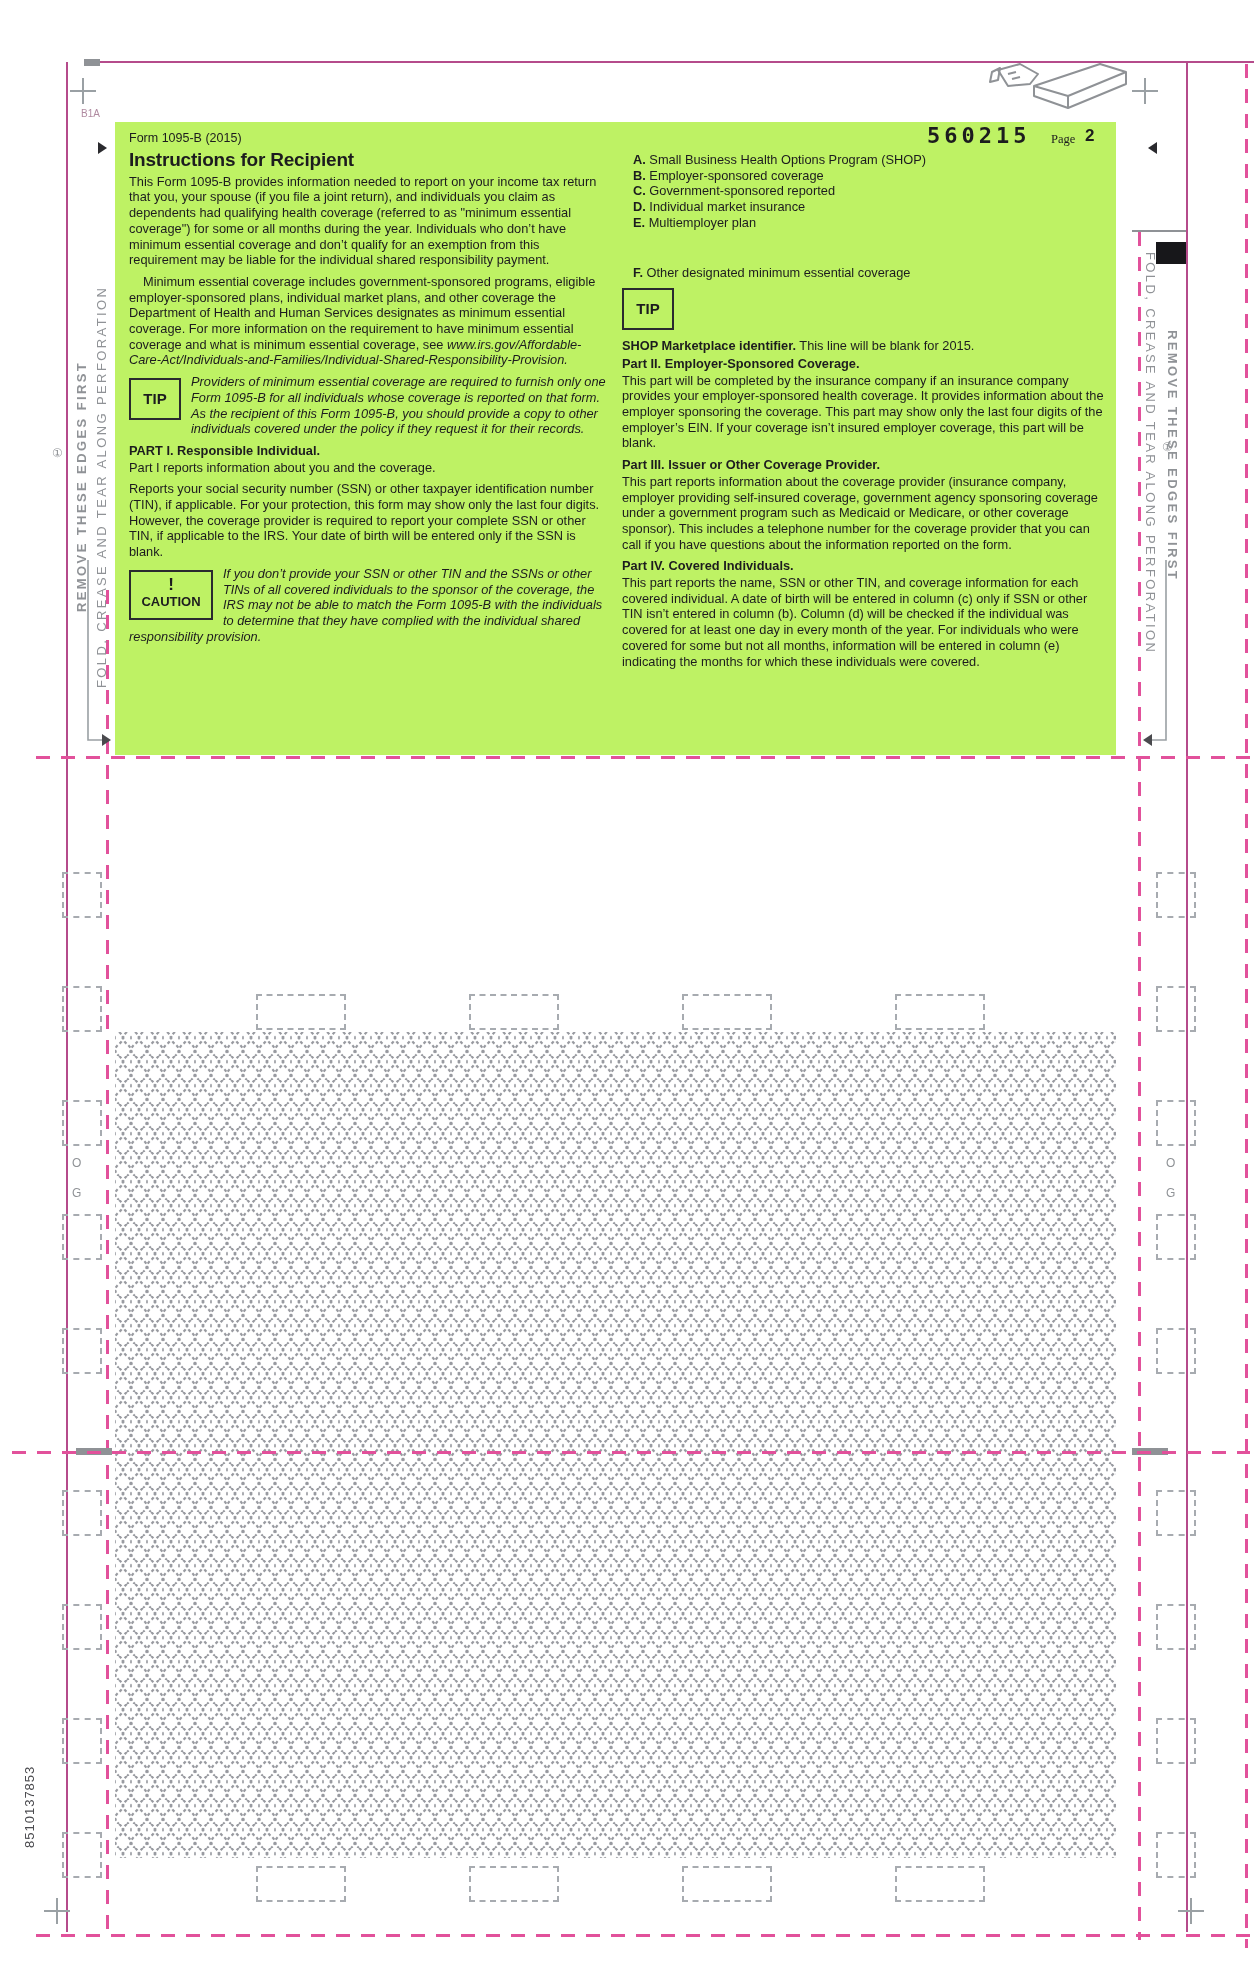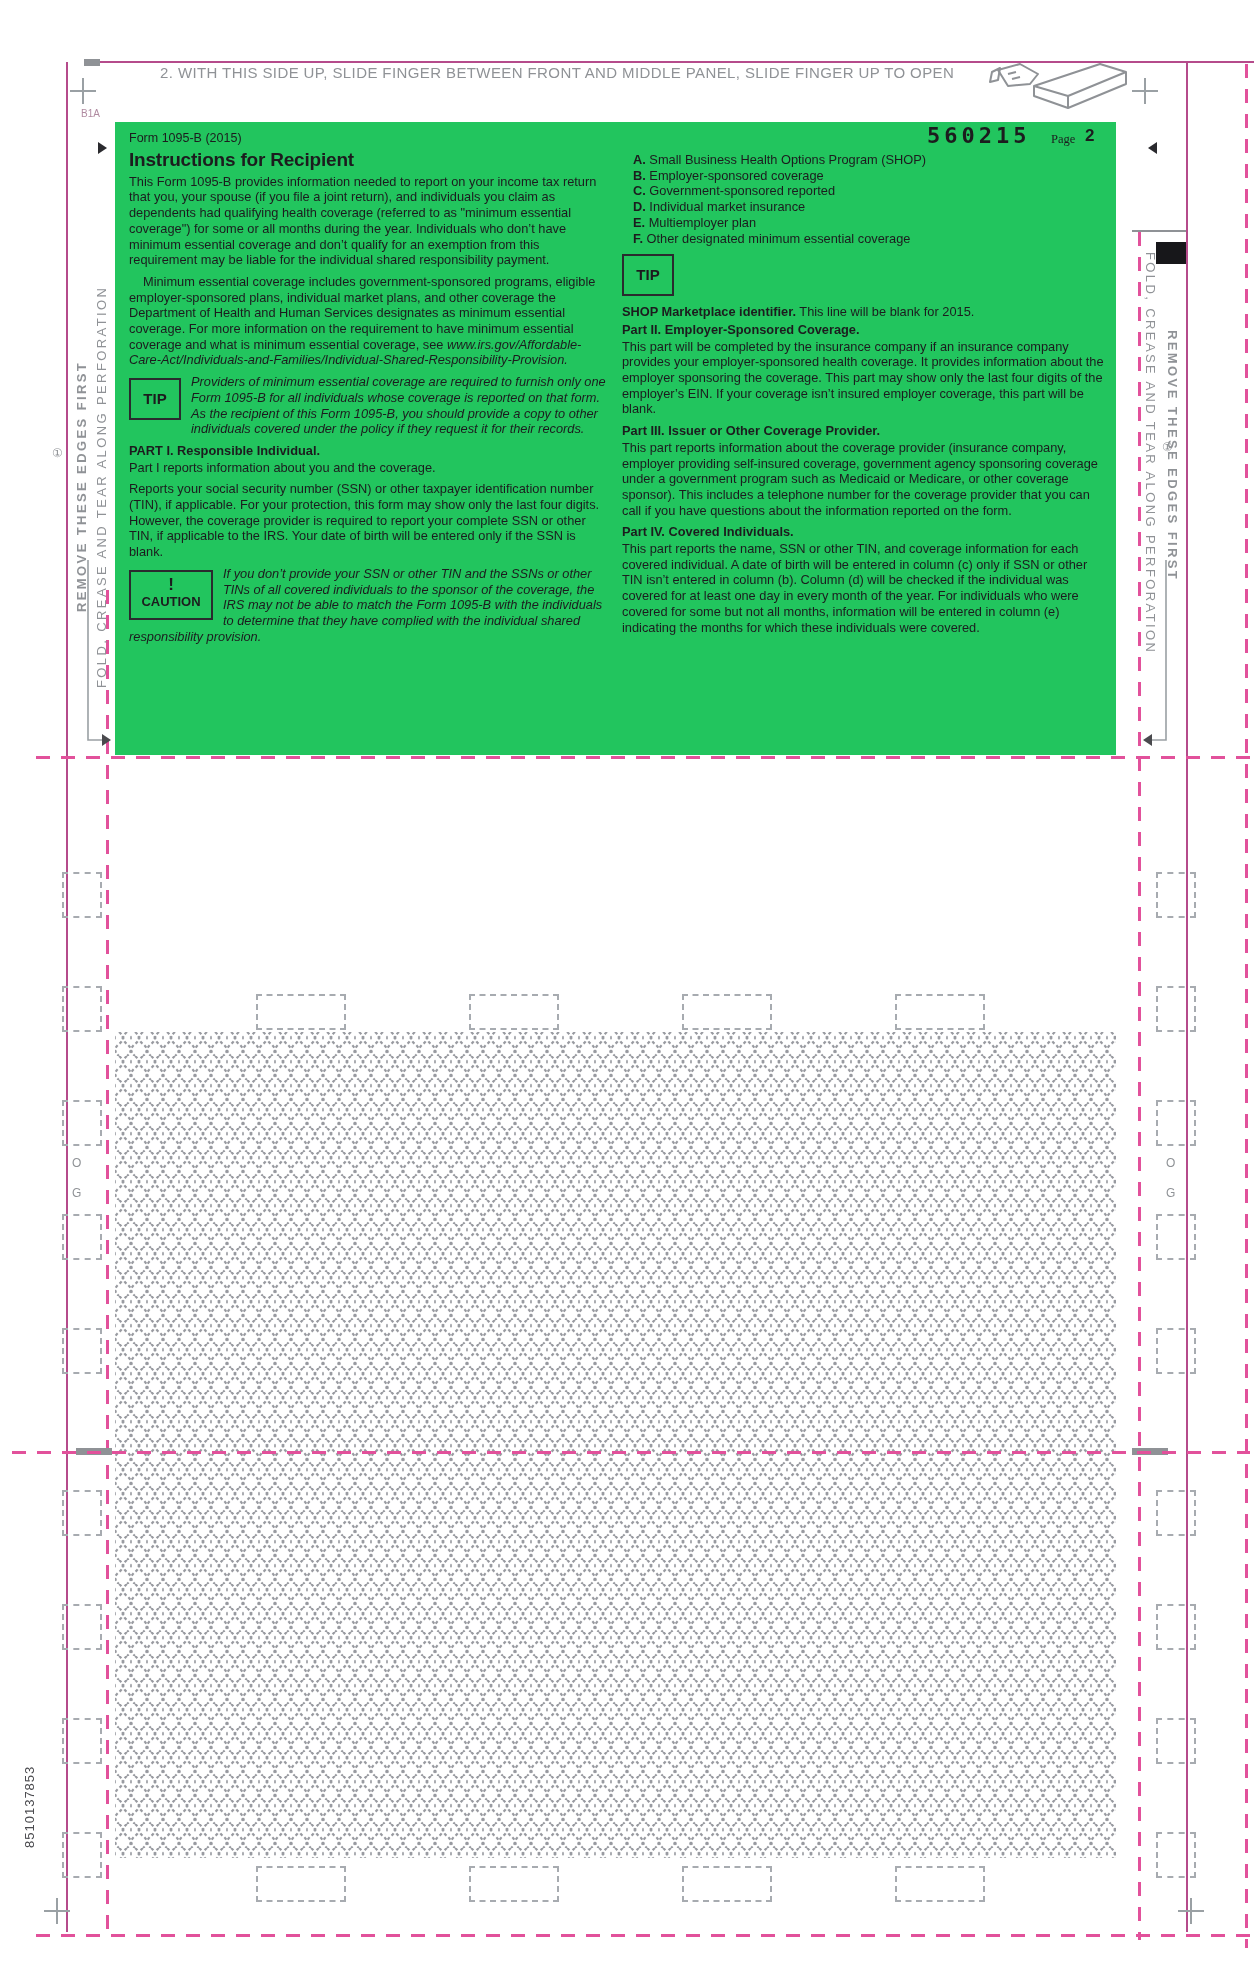--- a/index.html
+++ b/index.html
@@ -30,21 +30,21 @@
   .black-mark{position:absolute;background:#17171a;}
   .tri{position:absolute;width:0;height:0;}
 
   
   .open-instruction{position:absolute;left:160px;top:64px;width:820px;
       color:#8f9296;font-size:15px;letter-spacing:.4px;}
   .corner-code{position:absolute;left:74px;top:108px;color:#b08aa0;font-size:10px;padding-left:7px;}
 
   
   .panel{position:absolute;left:115px;top:122px;width:1001px;height:633px;
-         background:#22c55e;overflow:hidden;}
+         background:#bef264;overflow:hidden;}
   .form-label{position:absolute;left:14px;top:9px;font-size:12.5px;}
   .serial{position:absolute;left:812px;top:1px;font-family:"DejaVu Sans Mono",monospace;
           font-weight:bold;font-size:22px;letter-spacing:4px;}
   .pageword{position:absolute;left:936px;top:10px;font-size:12.5px;font-family:Liberation Serif, serif;}
   .pagenum{position:absolute;left:970px;top:4px;font-size:17px;font-weight:bold;}
 
   .col{position:absolute;top:30px;font-size:12.8px;line-height:15.7px;}
   .col-left{left:14px;width:481px;}
   .col-right{left:507px;width:486px;}
   .col p{margin:0 0 6px;}
@@ -102,21 +102,20 @@
     <path d="M10 0 V180 H24" fill="none" stroke="#9aa0a4" stroke-width="1.6"></path>
     <path d="M24 174 L33 180 L24 186 Z" fill="#4a4a4e"></path>
   </svg>
   <svg class="abs" style="left:1142px;top:560px;" width="34" height="192" viewBox="0 0 34 192">
     <path d="M24 0 V180 H10" fill="none" stroke="#9aa0a4" stroke-width="1.6"></path>
     <path d="M10 174 L1 180 L10 186 Z" fill="#4a4a4e"></path>
   </svg>
   <div class="gray-tick" style="left:1132px;top:230px;width:54px;height:2px;"></div>
   <div class="black-mark" style="left:1156px;top:242px;width:30px;height:22px;"></div>
 
-  <div class="open-instruction">2. WITH THIS SIDE UP, SLIDE FINGER BETWEEN FRONT AND MIDDLE PANEL, SLIDE FINGER UP TO OPEN</div>
   <div class="corner-code">B1A</div>
 
   <svg class="abs" style="left:972px;top:52px;" width="160" height="62" viewBox="0 0 160 62">
     <g fill="none" stroke="#8f9296" stroke-width="2" stroke-linejoin="round">
       <path d="M62 34 L128 12 L154 20 L96 44 Z"></path>
       <path d="M96 44 L96 56 L154 32 L154 20"></path>
       <path d="M62 34 L62 44 L96 56"></path>
       <path d="M26 18 L48 12 L66 22 L58 32 L36 34 Z"></path>
       <path d="M36 22 l8 -2 M40 27 l8 -2"></path>
       <path d="M20 20 l8 -4 -2 12 -8 2 Z"></path>
@@ -156,21 +155,21 @@
         <div style="clear:both;"></div>
       </div>
     </div>
 
     <div class="col col-right">
       <div class="listitem"><span class="b">A.</span><span> Small Business Health Options Program (SHOP)</span></div>
       <div class="listitem"><span class="b">B.</span><span> Employer-sponsored coverage</span></div>
       <div class="listitem"><span class="b">C.</span><span> Government-sponsored reported</span></div>
       <div class="listitem"><span class="b">D.</span><span> Individual market insurance</span></div>
       <div class="listitem"><span class="b">E.</span><span> Multiemployer plan</span></div>
-      <div class="listitem" style="margin-bottom:4px;"><span class="b">F.</span><span> Other designated minimum essential coverage</span></div>
+      <div class="listitem" style="margin-bottom:4px;margin-top:34px;"><span class="b">F.</span><span> Other designated minimum essential coverage</span></div>
       <div class="tipflow">
         <span class="tipbox">TIP</span>
         <div style="clear:both;"></div>
       </div>
       <p class="tight"><span class="b">SHOP Marketplace identifier.</span><span> This line will be blank for 2015.</span></p>
       <div class="h2">Part II. Employer-Sponsored Coverage.</div>
       <p>This part will be completed by the insurance company if an insurance company provides your employer-sponsored health coverage. It provides information about the employer sponsoring the coverage. This part may show only the last four digits of the employer’s EIN. If your coverage isn’t insured employer coverage, this part will be blank.</p>
       <div class="h2">Part III. Issuer or Other Coverage Provider.</div>
       <p>This part reports information about the coverage provider (insurance company, employer providing self-insured coverage, government agency sponsoring coverage under a government program such as Medicaid or Medicare, or other coverage sponsor). This includes a telephone number for the coverage provider that you can call if you have questions about the information reported on the form.</p>
       <div class="h2">Part IV. Covered Individuals.</div>

